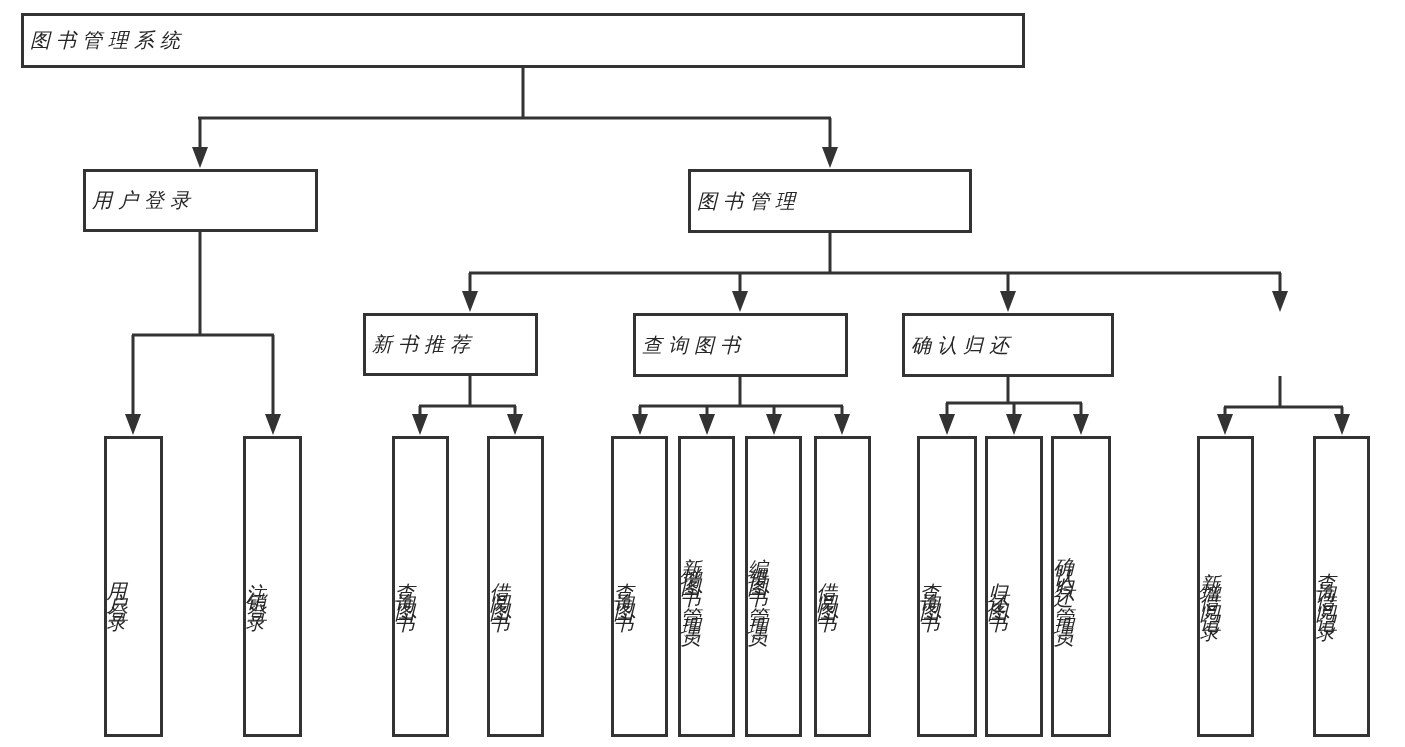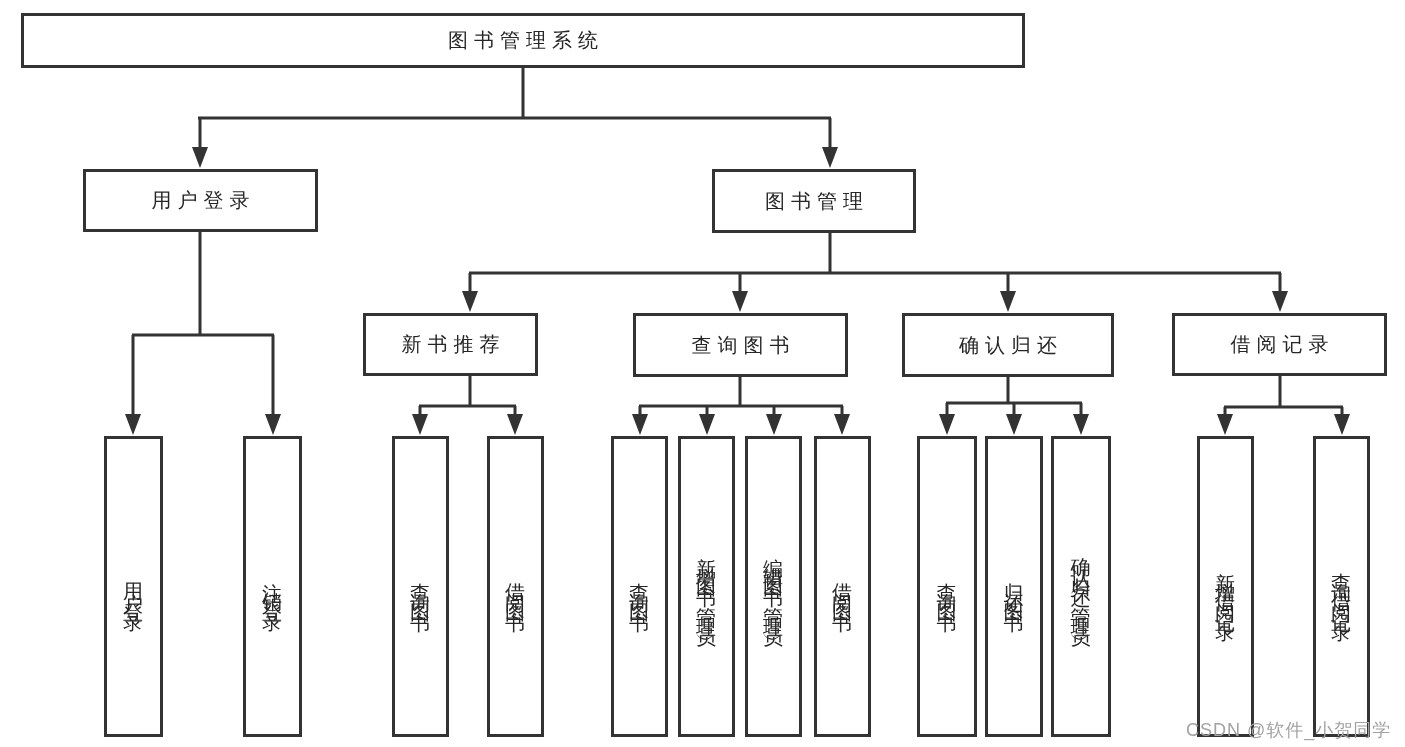--- a/index.html
+++ b/index.html
@@ -21,21 +21,22 @@
     top: 0;
     pointer-events: none;
   }
   .box {
     position: absolute;
     box-sizing: border-box;
     background: #ffffff;
     border: 3px solid #333333;
     display: flex;
     align-items: center;
-    justify-content: center;
+    justify-content: flex-start;
+    font-style: italic;
   }
   .hlabel {
     font-size: 20px;
     letter-spacing: 6px;
     text-indent: 6px;
     color: #262626;
     white-space: nowrap;
   }
   .vlabel {
     writing-mode: vertical-rl;
@@ -81,35 +82,32 @@
              M1217 414 L1233 414 L1225 435 Z  M1334 414 L1350 414 L1342 435 Z"></path>
   </svg>
 
   <div class="box" style="left:21px;top:13px;width:1004px;height:55px">
     <span class="hlabel">图书管理系统</span>
   </div>
 
   <div class="box" style="left:83px;top:169px;width:235px;height:63px">
     <span class="hlabel">用户登录</span>
   </div>
-  <div class="box" style="left:712px;top:169px;width:204px;height:64px">
+  <div class="box" style="left:688px;top:169px;width:284px;height:64px">
     <span class="hlabel">图书管理</span>
   </div>
 
   <div class="box" style="left:363px;top:313px;width:175px;height:63px">
     <span class="hlabel">新书推荐</span>
   </div>
   <div class="box" style="left:633px;top:313px;width:215px;height:64px">
     <span class="hlabel">查询图书</span>
   </div>
   <div class="box" style="left:902px;top:313px;width:212px;height:64px">
     <span class="hlabel">确认归还</span>
-  </div>
-  <div class="box" style="left:1172px;top:313px;width:215px;height:63px">
-    <span class="hlabel">借阅记录</span>
   </div>
 
   <div class="box" style="left:104px;top:436px;width:59px;height:301px">
     <span class="vlabel">用户登录</span>
   </div>
   <div class="box" style="left:243px;top:436px;width:59px;height:301px">
     <span class="vlabel">注销登录</span>
   </div>
 
   <div class="box" style="left:392px;top:436px;width:57px;height:301px">
@@ -142,15 +140,14 @@
     <span class="vlabel">确认归还（管理员）</span>
   </div>
 
   <div class="box" style="left:1197px;top:436px;width:57px;height:301px">
     <span class="vlabel">新增借阅记录</span>
   </div>
   <div class="box" style="left:1313px;top:436px;width:57px;height:301px">
     <span class="vlabel">查询借阅记录</span>
   </div>
 
-  <div id="watermark">CSDN @软件_小贺同学</div>
 
 </div>
 
 </body></html>

